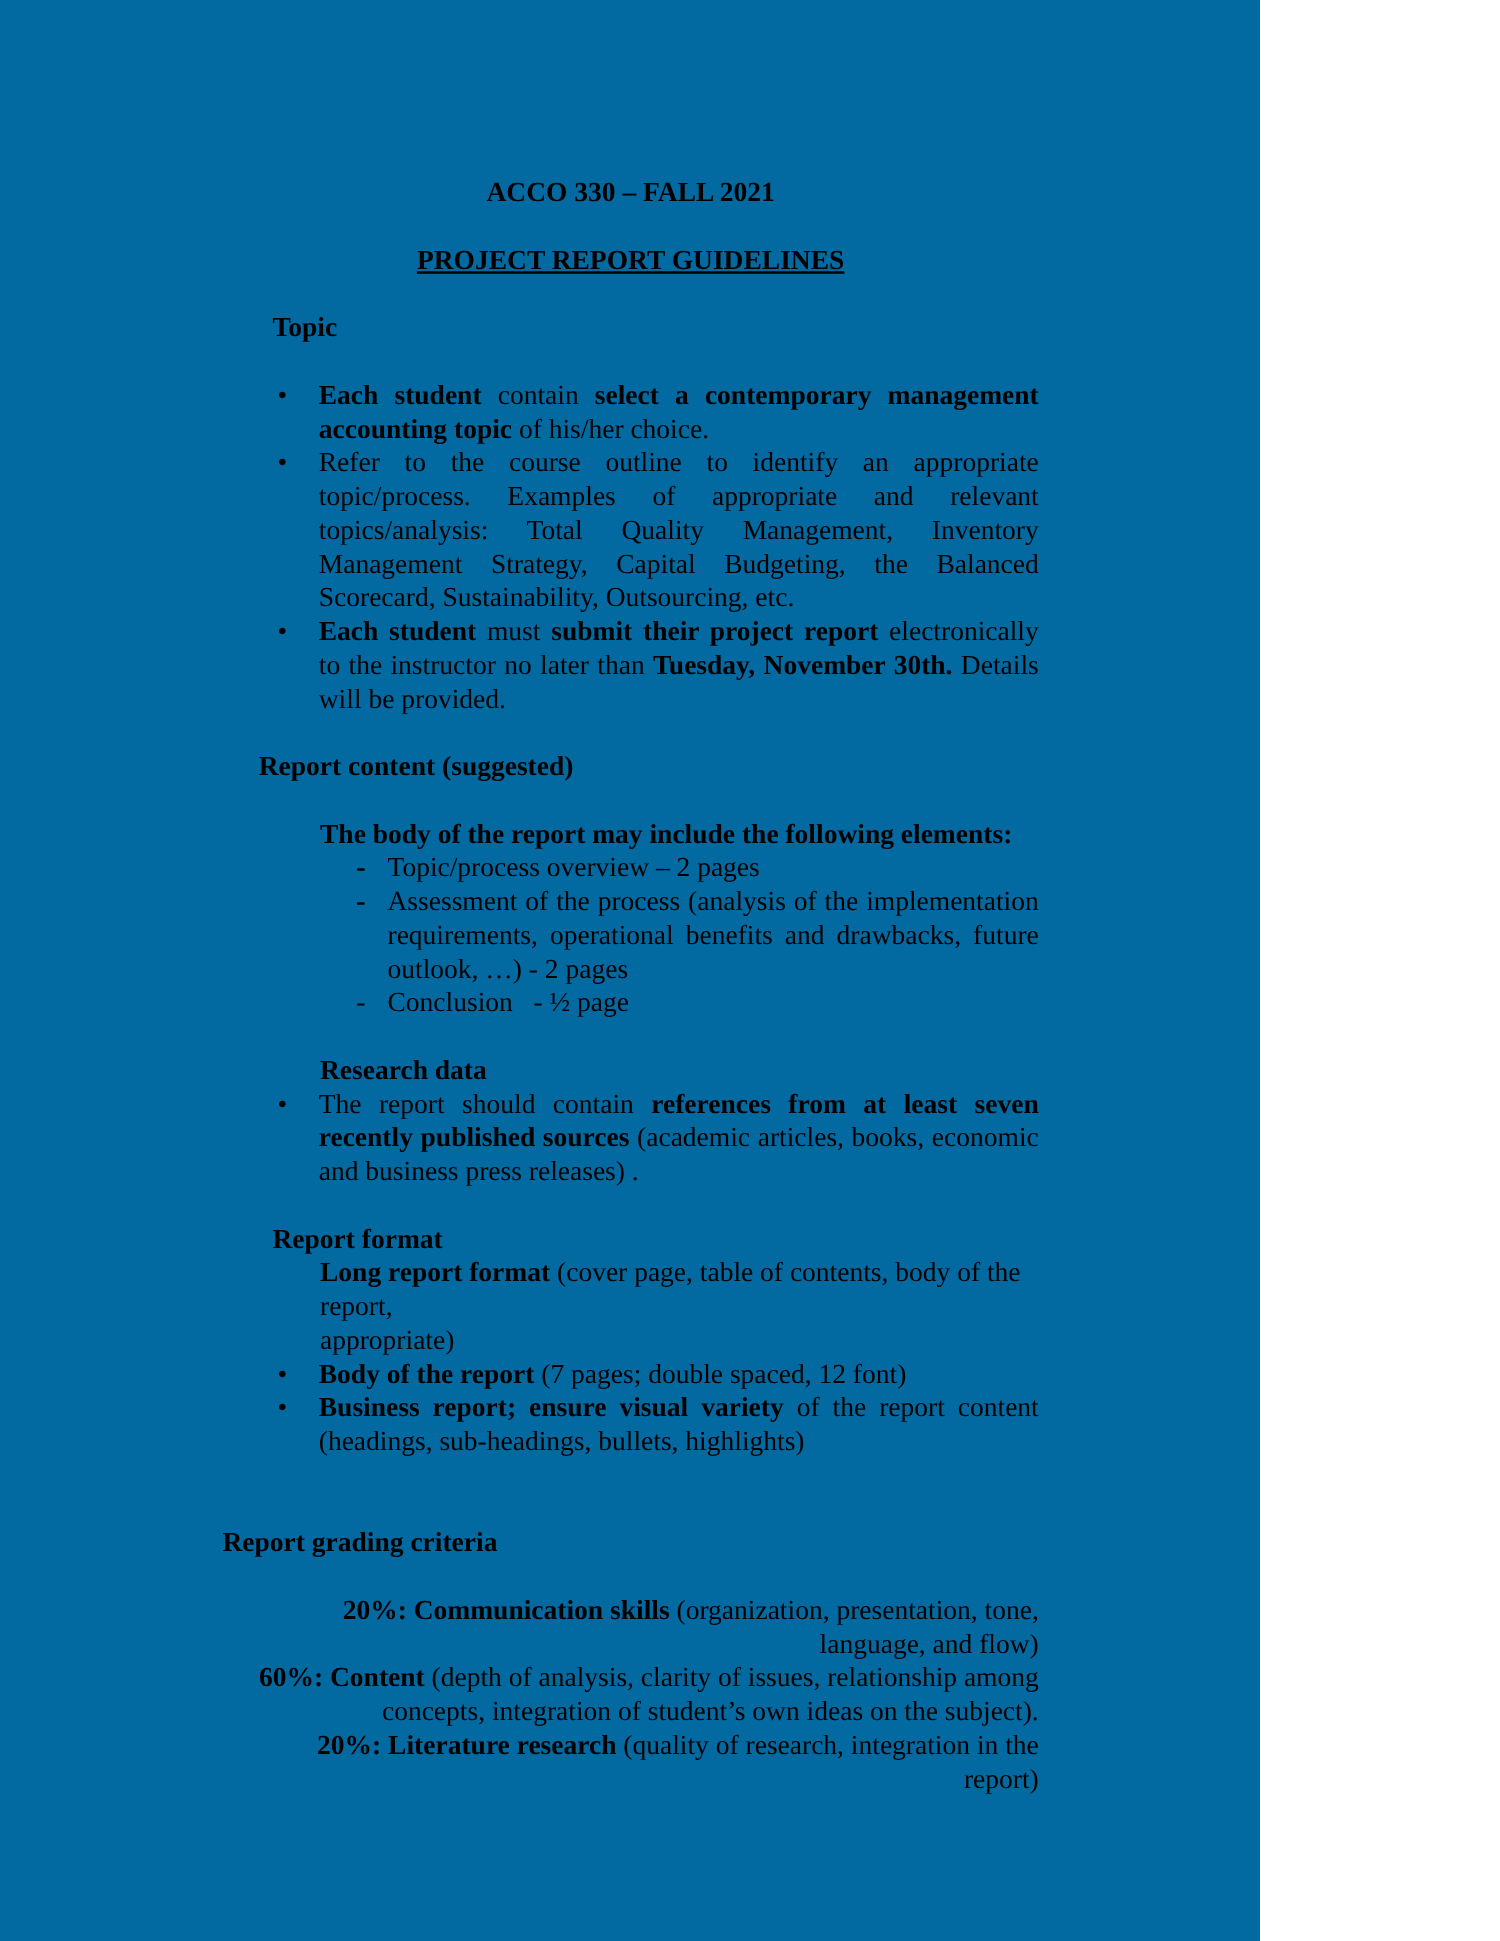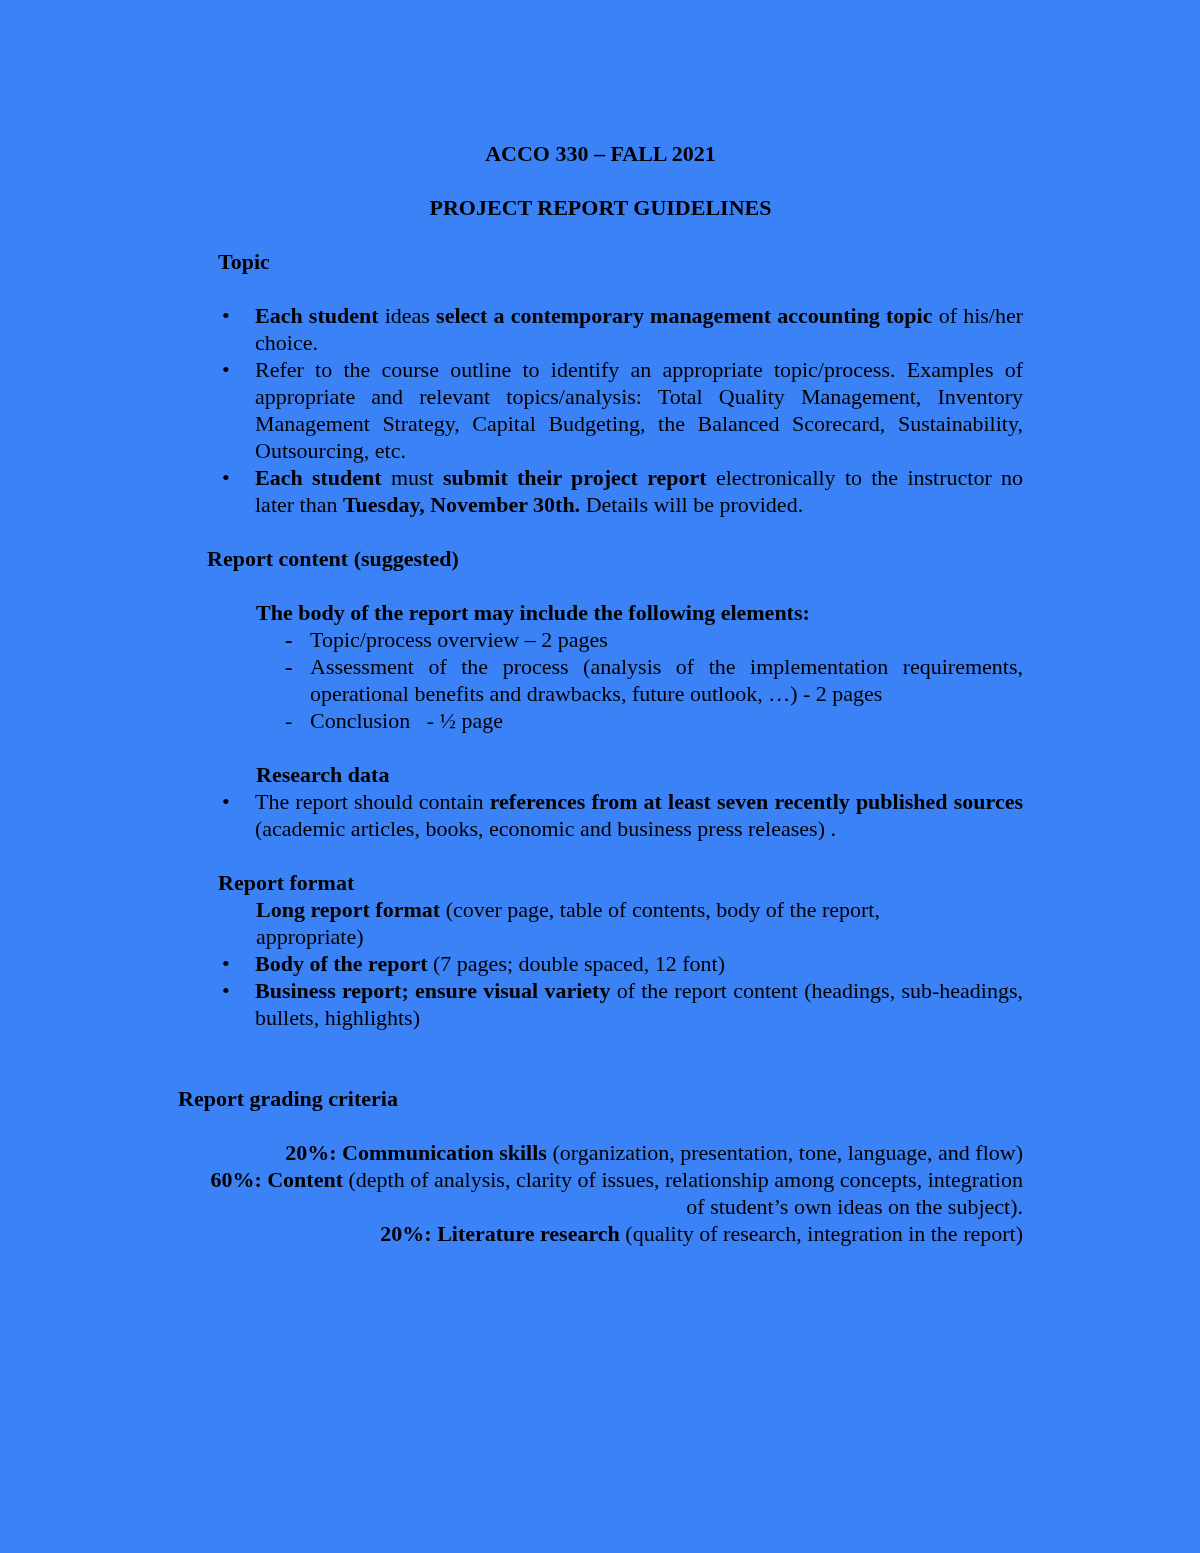--- a/index.html
+++ b/index.html
@@ -4,31 +4,31 @@
 <style>
   * { margin: 0; padding: 0; box-sizing: border-box; }
   html, body { background: #ffffff; }
   body {
     font-family: "Liberation Serif", "DejaVu Serif", serif;
     font-size: 22px;
     line-height: 27px;
     color: #000000;
   }
   .page {
-    width: 1200px;
+    width: 1008px;
     min-height: 1553px;
-    background: #3b82f6;
+    background: #0369a1;
     padding: 140px 177px 40px 178px;
   }
   .doc-title {
     text-align: center;
     font-weight: bold;
     margin-bottom: 27px;
   }
-  .doc-title.second { margin-bottom: 0; }
+  .doc-title.second { margin-bottom: 0; text-decoration: underline; }
   .block { margin: 0; }
   .heading { font-weight: bold; }
   .justify { text-align: justify; }
   .spacer { height: 27px; }
   .text { white-space: pre-wrap; }
   .text b { font-weight: bold; }
   
   .ind0 { padding-left: 0; }
   .ind1 { padding-left: 22px; text-align: right; }
   .ind2 { padding-left: 29px; }
@@ -58,21 +58,21 @@
 </head>
 <body>
 
 <div class="page">
   <p class="doc-title">ACCO 330 – FALL 2021</p>
   <p class="doc-title second">PROJECT REPORT GUIDELINES</p>
   <div>
       <div class="spacer"></div>
       <div class="block heading ind3"><span class="text"><b>Topic</b></span></div>
       <div class="spacer"></div>
-      <div class="block bullet ind0 justify"><span class="marker">•</span><span class="text"><b>Each student</b><span> ideas </span><b>select a contemporary management accounting topic</b><span> of his/her choice.</span></span></div>
+      <div class="block bullet ind0 justify"><span class="marker">•</span><span class="text"><b>Each student</b><span> contain </span><b>select a contemporary management accounting topic</b><span> of his/her choice.</span></span></div>
       <div class="block bullet ind0 justify"><span class="marker">•</span><span class="text"><span>Refer to the course outline to identify an appropriate topic/process. Examples of appropriate and relevant topics/analysis: Total Quality Management, Inventory Management Strategy, Capital Budgeting, the Balanced Scorecard, Sustainability, Outsourcing, etc.</span></span></div>
       <div class="block bullet ind0 justify"><span class="marker">•</span><span class="text"><b>Each student</b><span> must </span><b>submit their project report</b><span> electronically to the instructor no later than </span><b>Tuesday, November 30th.</b><span> Details will be provided.</span></span></div>
       <div class="spacer"></div>
       <div class="block heading ind2"><span class="text"><b>Report content (suggested)</b></span></div>
       <div class="spacer"></div>
       <div class="block para ind4"><span class="text"><b>The body of the report may include the following elements:</b></span></div>
       <div class="block dash ind0"><span class="marker">-</span></div>
       <div class="block dash ind0"><span class="marker">-</span><span class="text"><span>Topic/process overview – 2 pages</span></span></div>
       <div class="block dash ind0"><span class="marker">-</span></div>
       <div class="block dash ind0 justify"><span class="marker">-</span><span class="text"><span>Assessment of the process (analysis of the implementation requirements, operational benefits and drawbacks, future outlook, …) - 2 pages</span></span></div>

